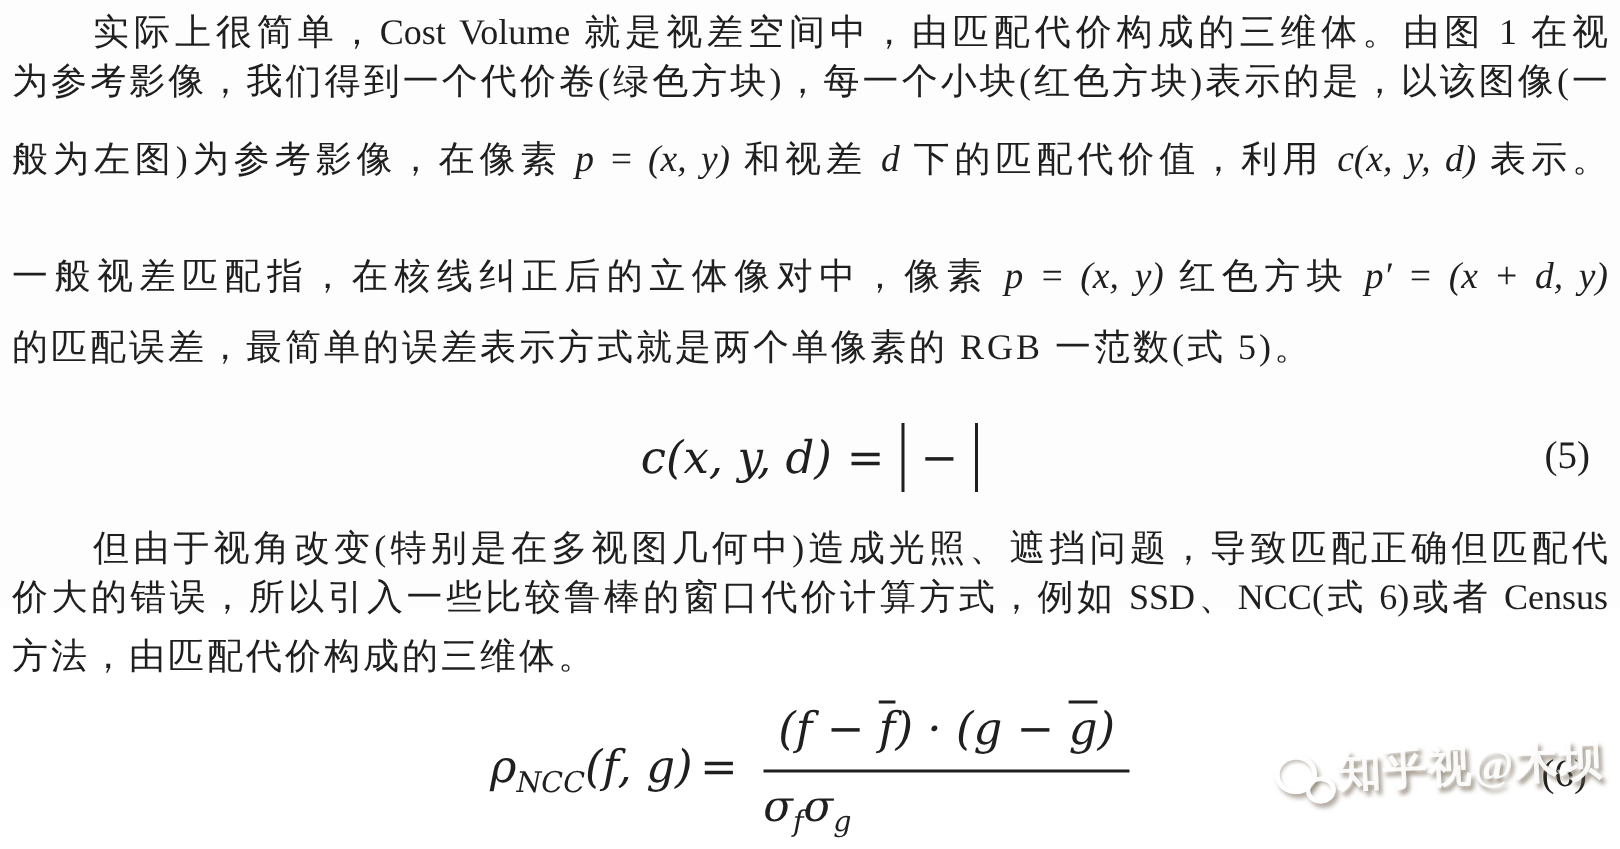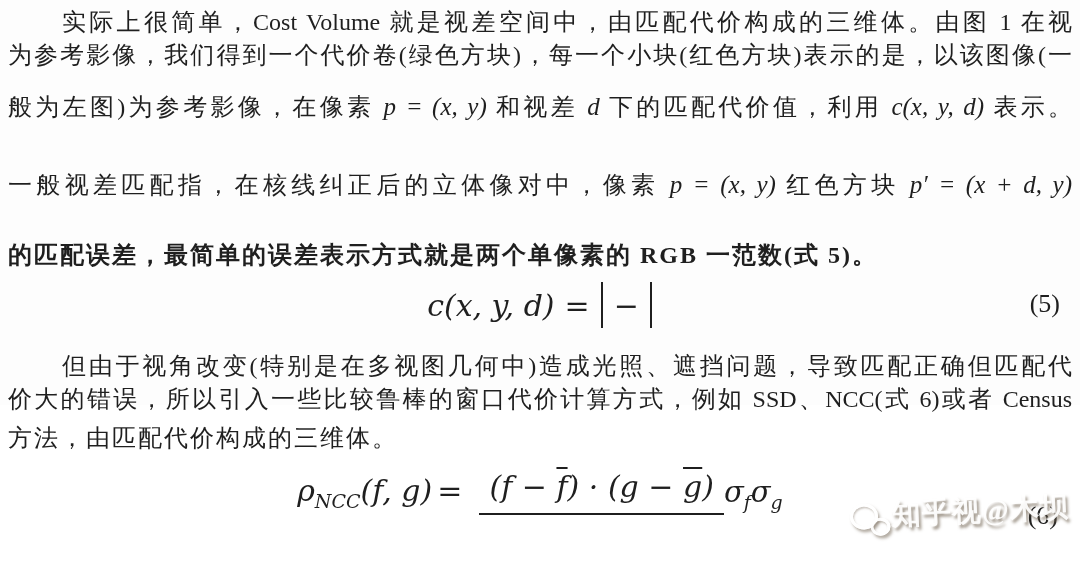--- a/index.html
+++ b/index.html
@@ -25,21 +25,21 @@
   .eqrow{
     position:absolute;left:0;width:1080px;display:flex;
     justify-content:center;align-items:center;
     font-family:"DejaVu Serif",serif;font-style:italic;font-size:30px;
   }
   .eqrow sub{font-size:19px;font-style:italic;line-height:0;}
   #eq5{top:279px;height:52px;}
   .vbar{display:inline-block;width:2px;height:46px;background:#1f1f1f;margin:0 6px;align-self:center;}
   .msp{margin:0 5px;}
   #eq6{top:466px;}
-  .frac{display:inline-flex;flex-direction:row;align-items:center;margin-left:12px;}
+  .frac{display:inline-flex;flex-direction:column;align-items:flex-start;margin-left:12px;}
   .num{padding:0 10px 5px;border-bottom:2px solid #1f1f1f;line-height:42px;white-space:nowrap;}
   .den{line-height:38px;padding-top:3px;font-size:29px;}
   .ovl{text-decoration:overline;text-decoration-thickness:2px;}
   .eqnum{
     position:absolute;font-size:26px;font-style:normal;
     font-family:"Liberation Serif","DejaVu Serif",serif;color:#1f1f1f;
   }
   #eqnum5{top:289px;right:20px;}
   #eqnum6{top:501px;right:22px;}
 
@@ -64,21 +64,21 @@
 </head>
 <body>
 
 <div id="page">
 
   <div id="text-lines">
       <div class="tline just ind" style="top: 5px;"><span class="tx">实际上很简单，Cost Volume 就是视差空间中，由匹配代价构成的三维体。由图 1 在视</span></div>
       <div class="tline just" style="top: 38px;"><span class="tx">为参考影像，我们得到一个代价卷(绿色方块)，每一个小块(红色方块)表示的是，以该图像(一</span></div>
       <div class="tline just" style="top: 90px;"><span class="tx">般为左图)为参考影像，在像素 </span><span class="im">p = (x, y)</span><span class="tx"> 和视差 </span><span class="im">d</span><span class="tx"> 下的匹配代价值，利用 </span><span class="im">c(x, y, d)</span><span class="tx"> 表示。</span></div>
       <div class="tline just" style="top: 168px;"><span class="tx">一般视差匹配指，在核线纠正后的立体像对中，像素 </span><span class="im">p = (x, y)</span><span class="tx"> 红色方块 </span><span class="im">p′ = (x + d, y)</span></div>
-      <div class="tline" style="top: 238px; font-weight: bold;"><span class="tx">的匹配误差，最简单的误差表示方式就是两个单像素的 RGB 一范数(式 5)。</span></div>
+      <div class="tline" style="top: 215px;"><span class="tx">的匹配误差，最简单的误差表示方式就是两个单像素的 RGB 一范数(式 5)。</span></div>
       <div class="tline just ind" style="top: 349px;"><span class="tx">但由于视角改变(特别是在多视图几何中)造成光照、遮挡问题，导致匹配正确但匹配代</span></div>
       <div class="tline just" style="top: 382px;"><span class="tx">价大的错误，所以引入一些比较鲁棒的窗口代价计算方式，例如 SSD、NCC(式 6)或者 Census</span></div>
       <div class="tline" style="top: 421px;"><span class="tx">方法，由匹配代价构成的三维体。</span></div>
     </div>
 
   <div id="eq5" class="eqrow">
     <span class="msp">c(x, y, d)</span>
     <span class="msp">=</span>
     <span class="vbar"></span>
     <span class="msp">−</span>

